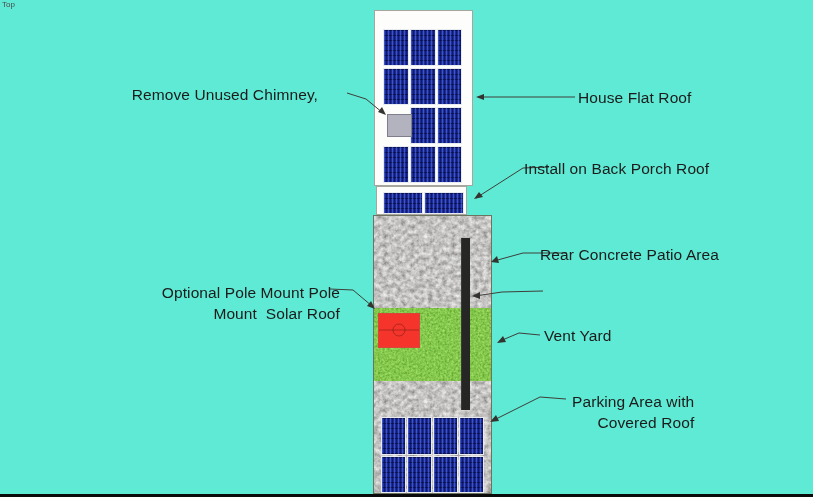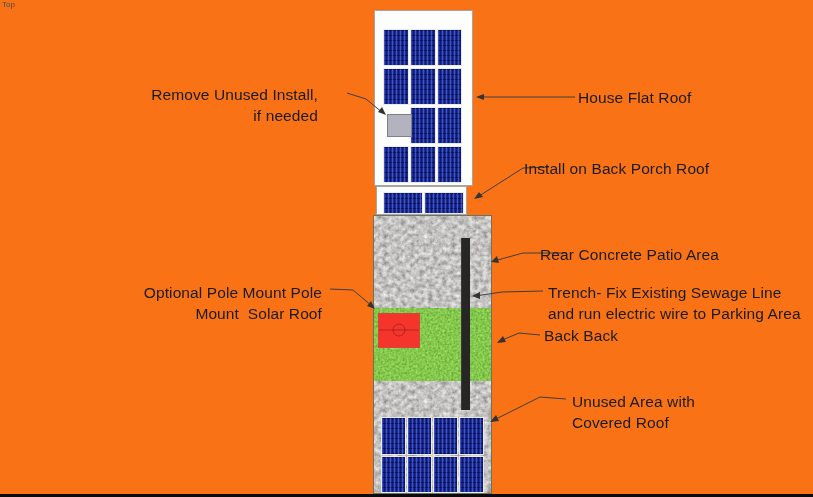--- a/index.html
+++ b/index.html
@@ -1,24 +1,24 @@
 <!DOCTYPE html>
 <html><head>
 <meta charset="utf-8">
 <style>
   html,body{margin:0;padding:0;background:#888;}
   #canvas{
     position:relative; width:813px; height:497px; overflow:hidden;
-    background:#f97316;
+    background:#5eead4;
     font-family:"Liberation Sans","DejaVu Sans",sans-serif;
     color:#1b1b1b;
   }
   .lbl{
     position:absolute; font-size:15.5px; line-height:20.5px;
-    letter-spacing:.1px; color:#1b1b1b;
+    letter-spacing:.1px; color:#1b1b1b;text-align:right;
   }
   .lbl .ln{display:block; white-space:pre;}
   .r{text-align:right;}
   #view-label{position:absolute; left:2px; top:0; font-size:8px; color:#4a4a4a;}
 
   
   #roof-main{
     position:absolute; left:374px; top:10px; width:99px; height:176px;
     background:#fdfdfc; border:1px solid #a6a69e; box-sizing:border-box;
   }
@@ -159,48 +159,43 @@
     <polygon points="497,343 503,336 506,342"></polygon>
 
     <polyline points="330,289 353,290 372,306"></polyline>
     <polygon points="375,309 367,306 371,301"></polygon>
 
     <polyline points="566,399 540,397 494,420"></polyline>
     <polygon points="490,422 496,415 499,421"></polygon>
   </svg>
 
   <div class="lbl r" style="left:88px; top:85px; width:230px;">
-    <span class="ln">Remove Unused Install,</span>
-    <span class="ln">if needed</span>
+    <span class="ln">Remove Unused Chimney,</span>
   </div>
 
   <div class="lbl" style="left:578px; top:88px;">
     <span class="ln">House Flat Roof</span>
   </div>
 
   <div class="lbl" style="left:524px; top:159px;">
     <span class="ln">Install on Back Porch Roof</span>
   </div>
 
   <div class="lbl" style="left:540px; top:245px;">
     <span class="ln">Rear Concrete Patio Area</span>
   </div>
 
-  <div class="lbl" style="left:548px; top:283px;">
-    <span class="ln">Trench- Fix Existing Sewage Line</span>
-    <span class="ln">and run electric wire to Parking Area</span>
-  </div>
 
   <div class="lbl" style="left:544px; top:326px;">
-    <span class="ln">Back Back</span>
-  </div>
-
-  <div class="lbl r" style="left:90px; top:283px; width:232px;">
+    <span class="ln">Vent Yard</span>
+  </div>
+
+  <div class="lbl r" style="left:108px; top:283px; width:232px;">
     <span class="ln">Optional Pole Mount Pole</span>
     <span class="ln">Mount  Solar Roof</span>
   </div>
 
   <div class="lbl" style="left:572px; top:392px;">
-    <span class="ln">Unused Area with</span>
+    <span class="ln">Parking Area with</span>
     <span class="ln">Covered Roof</span>
   </div>
 
 </div>
 
 </body></html>

